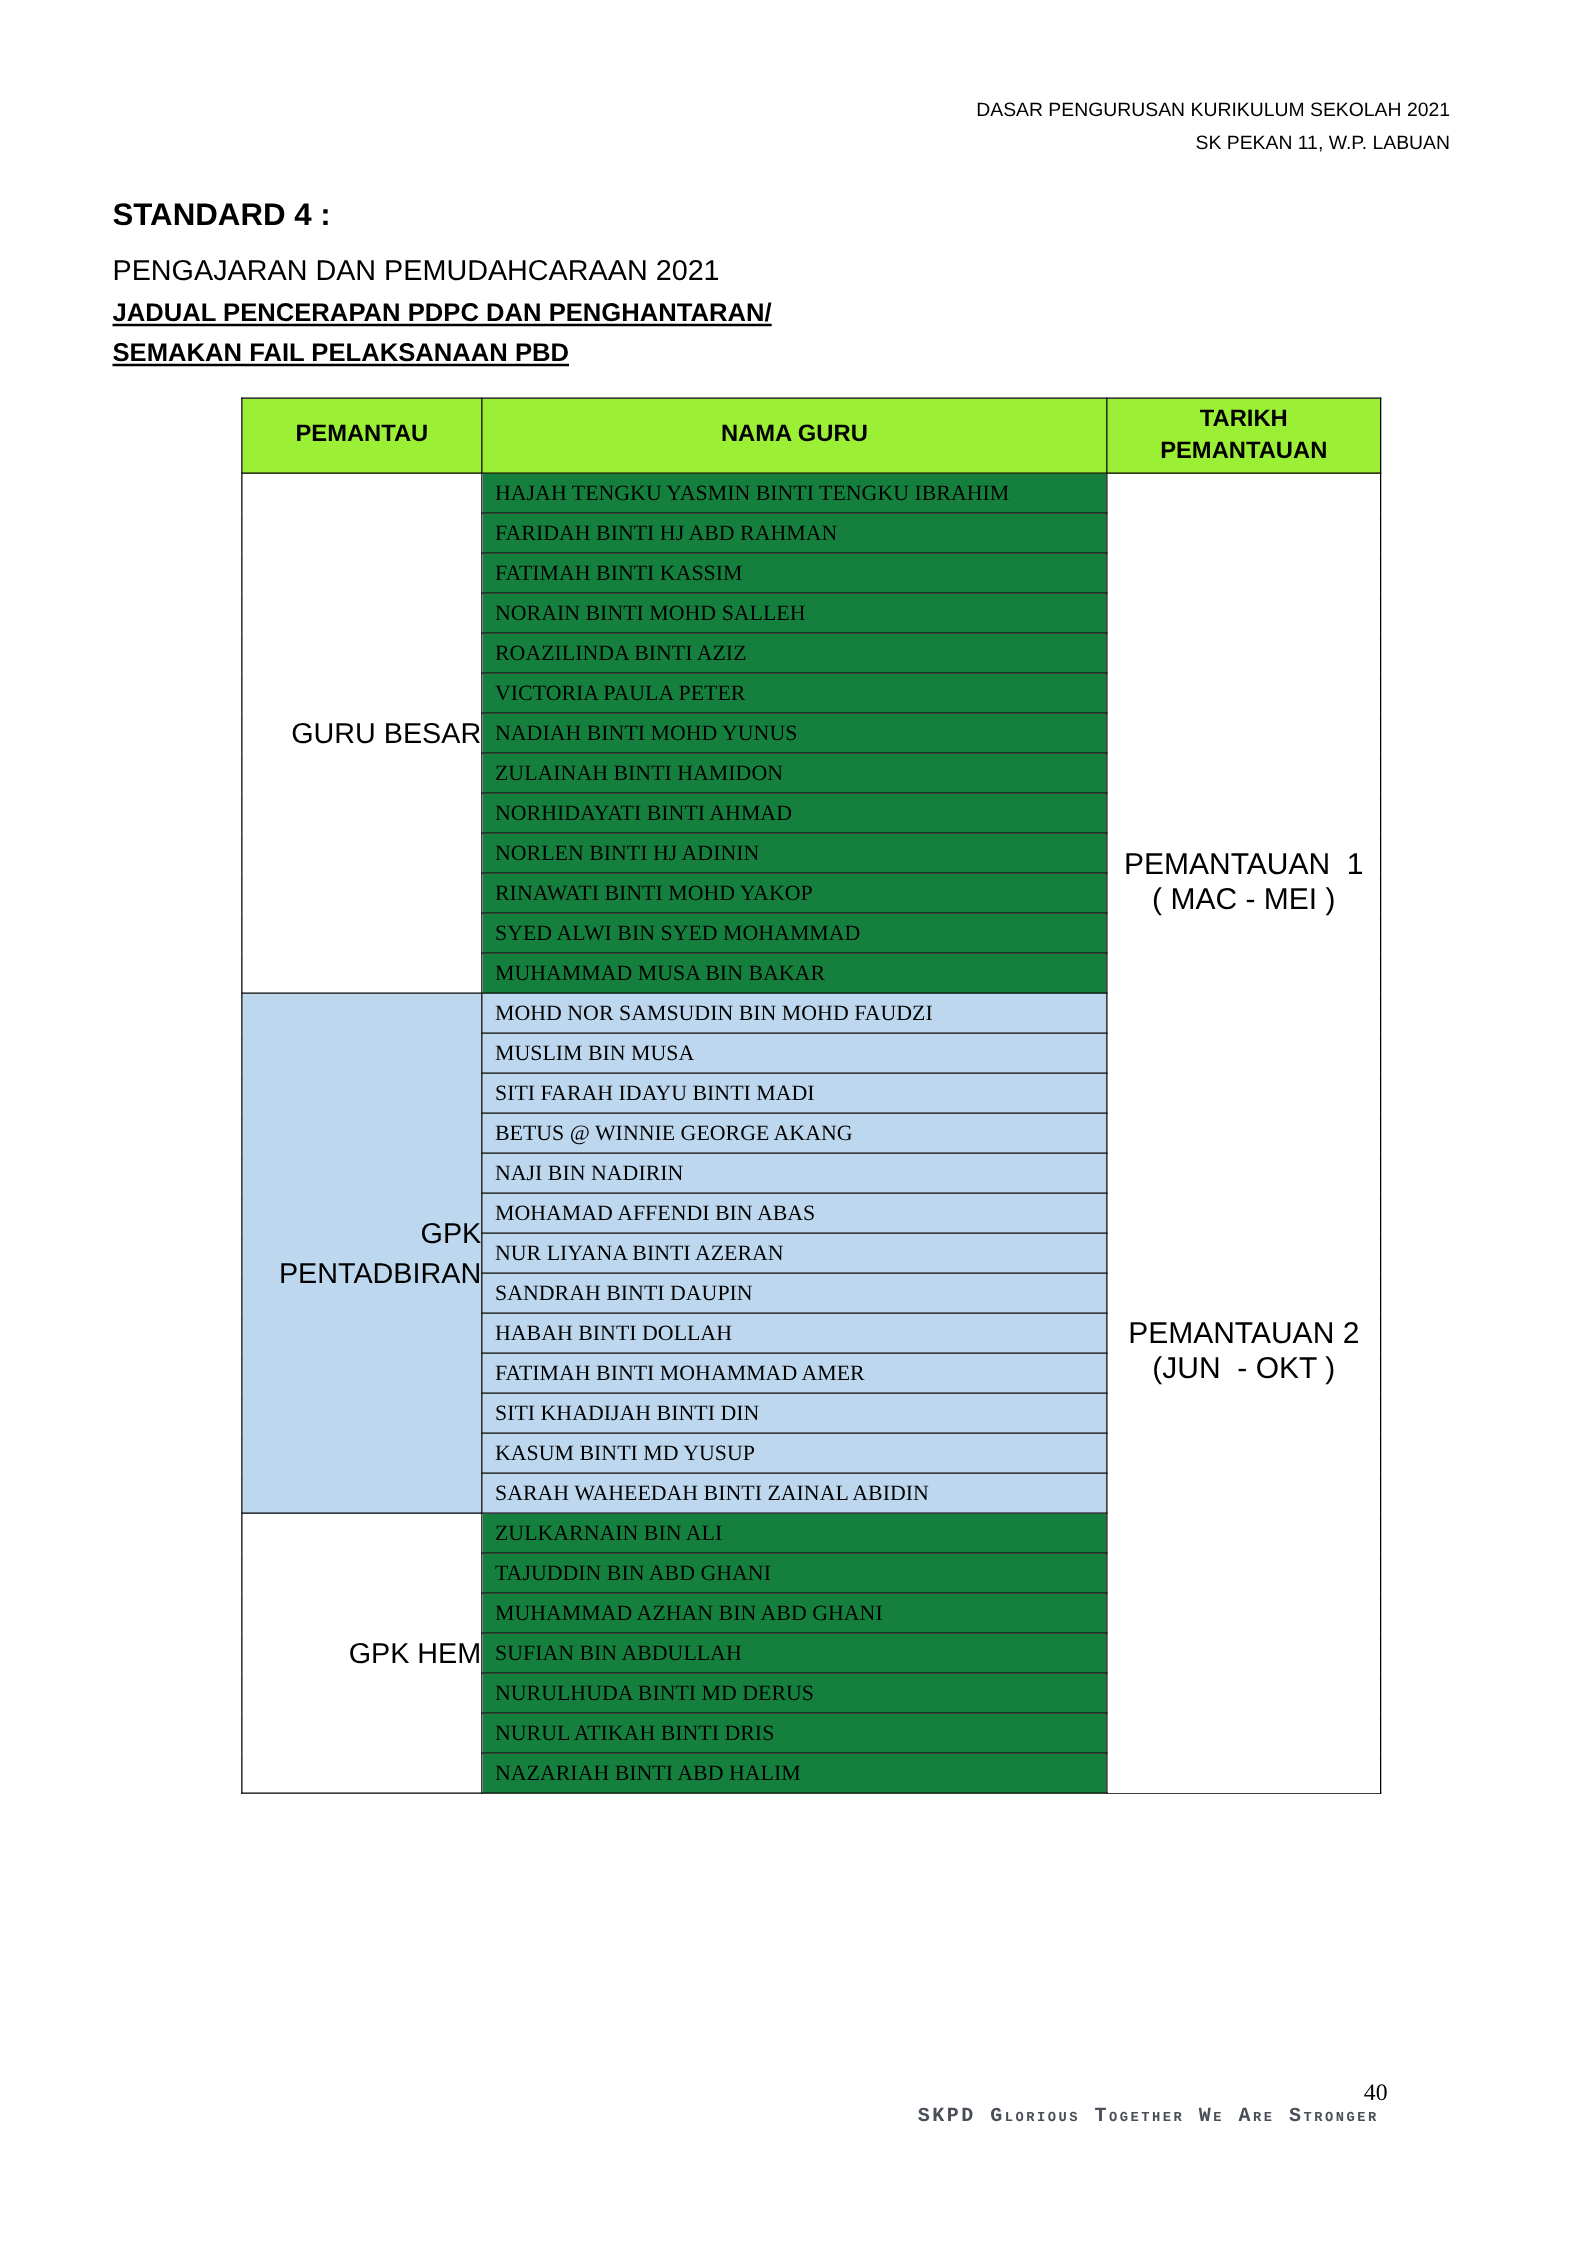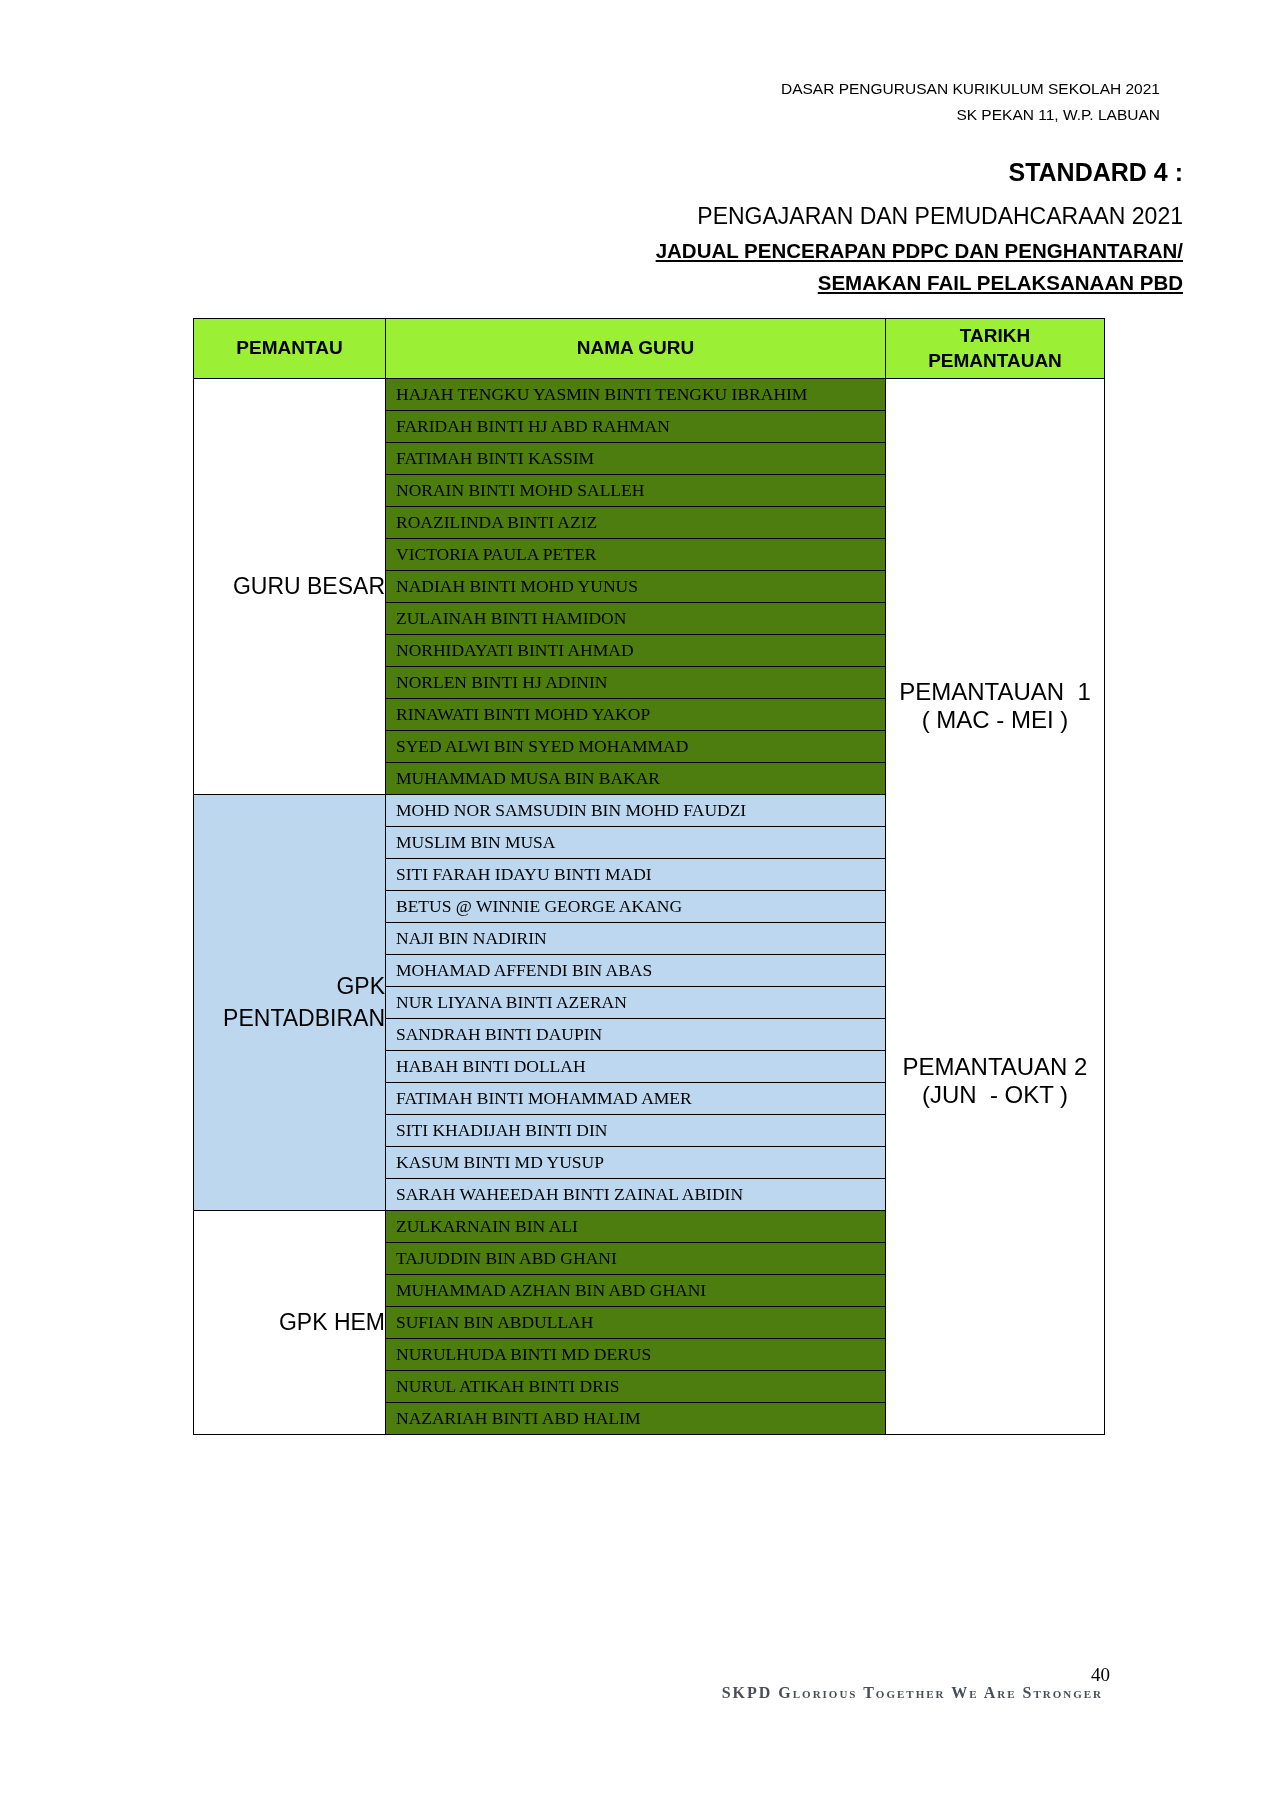--- a/index.html
+++ b/index.html
@@ -15,21 +15,21 @@
 
   
   .doc-header {
     position:absolute; top:76px; right:113px;
     text-align:right; font-size:15.5px; line-height:1.7; color:#000000;
   }
 
   
   .titles {
     position:absolute; top:158px; left:90px; right:90px;
-    text-align:right;
+    text-align:left;
   }
   .title-standard { font-size:25px; font-weight:bold; margin-bottom:16px; }
   .title-subject  { font-size:23px; font-weight:normal; margin-bottom:5px; }
   .title-underlined { font-size:20.5px; font-weight:bold; text-decoration:underline; line-height:1.55; }
 
   
   table.schedule {
     position:absolute; left:193px; top:318px;
     width:911px;
     border-collapse:collapse;
@@ -47,21 +47,21 @@
     text-align:center; vertical-align:middle;
     white-space:pre-line; line-height:1.3;
   }
 
   td.teacher-cell {
     height:32px;
     font-family:"Liberation Serif", serif;
     font-size:17.5px;
     vertical-align:middle;
     padding:0 4px 0 10px;
-    background:#4d7c0f;
+    background:#15803d;
     white-space:nowrap; overflow:hidden;
   }
   td.pemantau-cell {
     text-align:right; vertical-align:middle;
     font-size:23px; line-height:1.35;
     white-space:pre-line;
     background:#ffffff;
   }
   .hl { background:var(--row-blue, #BDD7EE) !important; }
 
@@ -76,21 +76,21 @@
   .tarikh-block-1 { top:66.5%; }
   .tarikh-block .range-line { }
 
   
   .page-number {
     position:absolute; top:1644px; right:163px;
     font-family:"Liberation Serif", serif; font-size:19px;margin-top:20px;
   }
   .footer-motto {
     position:absolute; top:1684px; right:170px;
-    font-family:Liberation Serif, serif;
+    font-family:Liberation Mono, monospace;
     font-variant:small-caps;
     font-weight:600;
     letter-spacing:2px;
     font-size:16px;
     color:#4A4E57;
   }
 </style>
 </head>
 <body>
 

